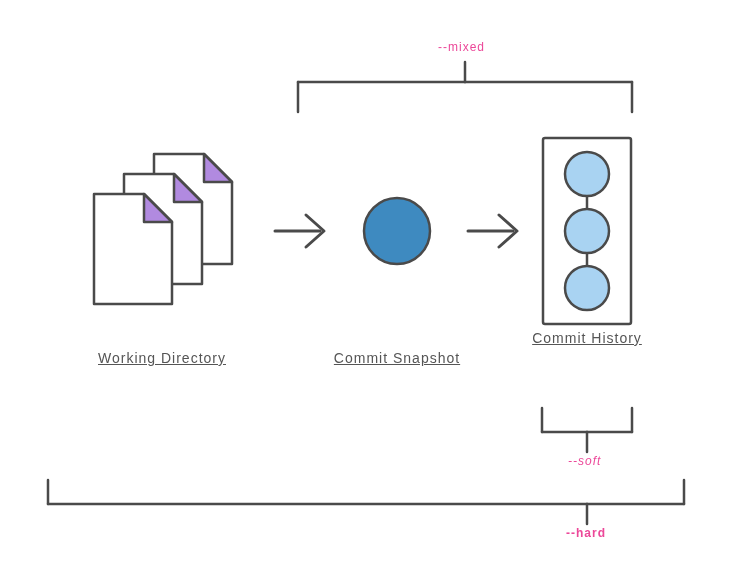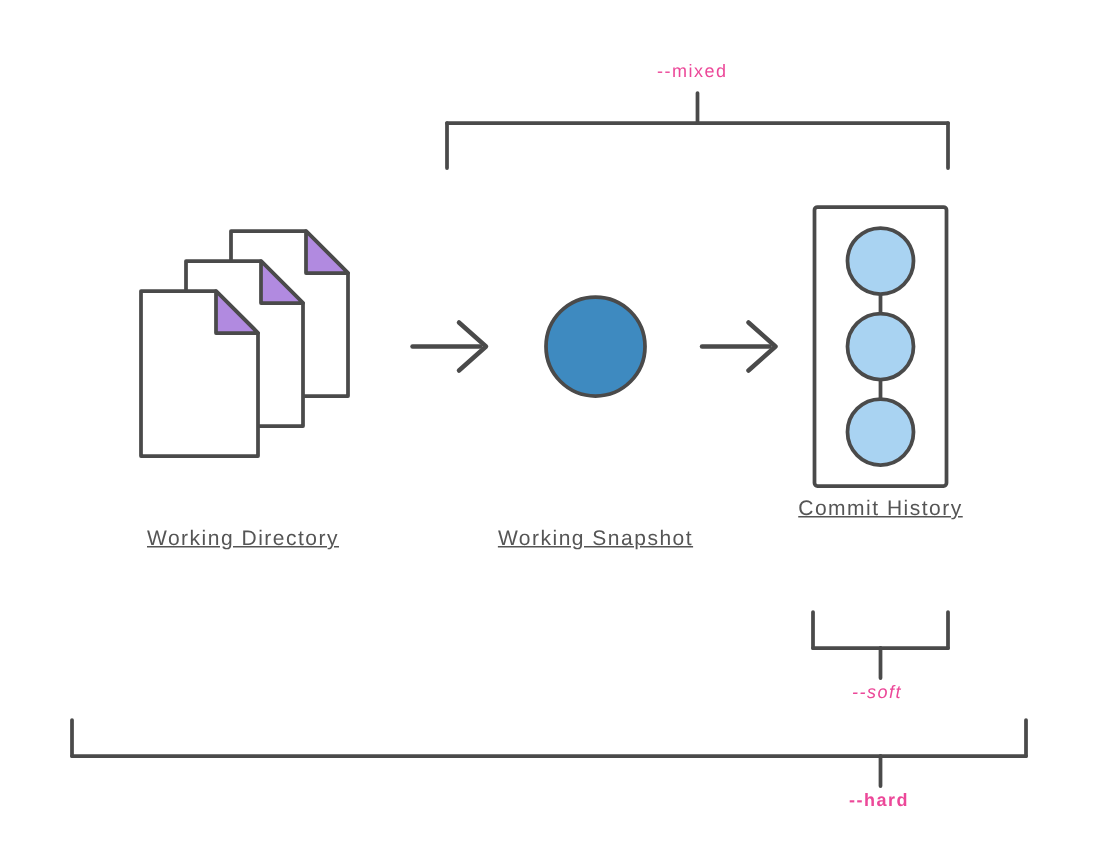--- a/index.html
+++ b/index.html
@@ -108,21 +108,21 @@
     <line x1="587" y1="504" x2="684" y2="504"></line>
     <line x1="684" y1="480" x2="684" y2="504"></line>
   </g>
 </svg>
 
 
 <div class="lbl" style="left:92px; top:348px;">
   <span>Working Directory</span>
 </div>
 <div class="lbl" style="left:327px; top:348px;">
-  <span>Working Snapshot</span>
+  <span>Commit Snapshot</span>
 </div>
 <div class="lbl" style="left:517px; top:328px;text-align:center;">
   <span>Commit History</span>
 </div>
 
 
 <div class="flag" style="left:438px; top:40px;">--mixed</div>
 
 <div class="flag" style="left:568px; top:454px;font-style:italic;">--soft</div>
 

